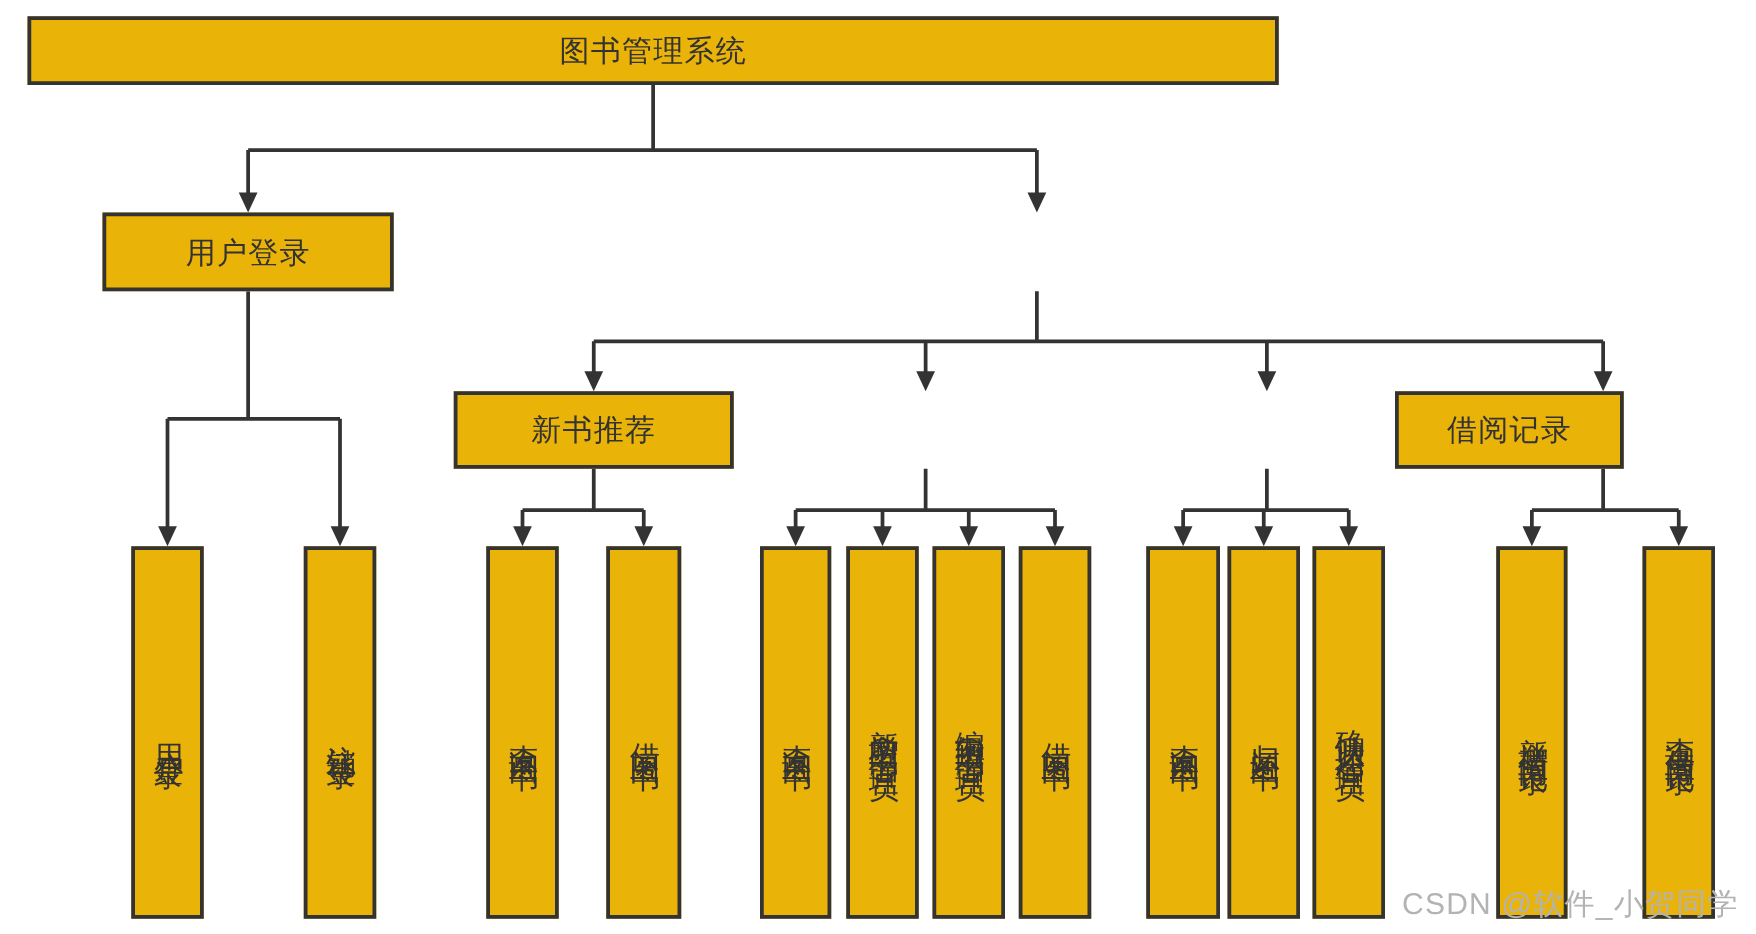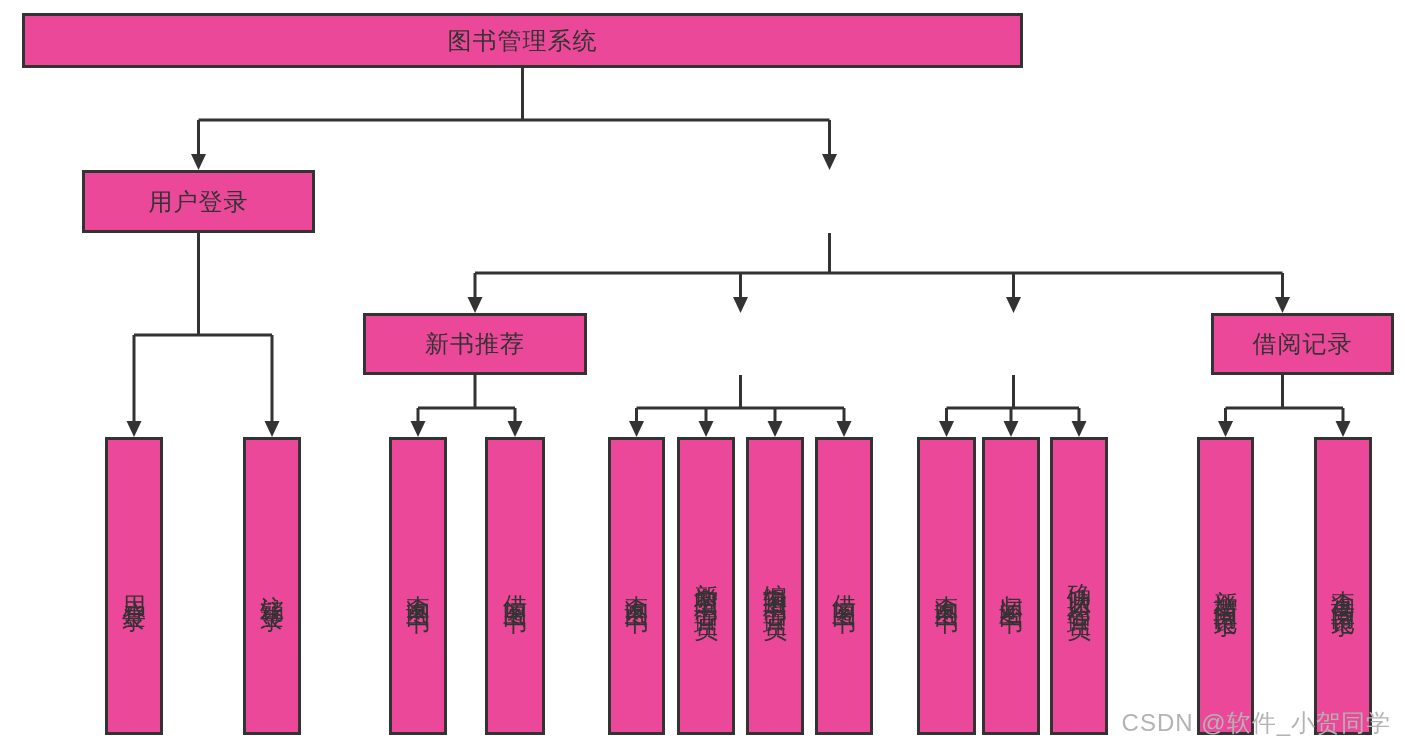--- a/index.html
+++ b/index.html
@@ -14,21 +14,21 @@
     position:relative;
     width:1405px;height:747px;
     background:var(--bg);
     overflow:hidden;
   }
   #wires{position:absolute;left:0;top:0;width:1405px;height:747px;}
   .box{
     position:absolute;
     box-sizing:border-box;
     border:3px solid var(--line);
-    background:#ec4899;
+    background:#eab308;
     display:flex;
     align-items:center;
     justify-content:center;
     color:var(--text);
   }
   .box.h span{
     font-size:24px;
     letter-spacing:1px;
     white-space:nowrap;
   }
@@ -114,21 +114,21 @@
     <span>图书管理系统</span>
   </div>
 
   <div class="box h" style="left:82px;top:170px;width:233px;height:63px">
     <span>用户登录</span>
   </div>
 
   <div class="box h" style="left:363px;top:313px;width:224px;height:62px">
     <span>新书推荐</span>
   </div>
-  <div class="box h" style="left:1211px;top:313px;width:183px;height:62px">
+  <div class="box h" style="left:1116px;top:313px;width:183px;height:62px">
     <span>借阅记录</span>
   </div>
 
   <div class="box v" style="left:105px;top:437px;width:58px;height:298px">
     <span>用户登录</span>
   </div>
   <div class="box v" style="left:243px;top:437px;width:58px;height:298px">
     <span>注销登录</span>
   </div>
 

